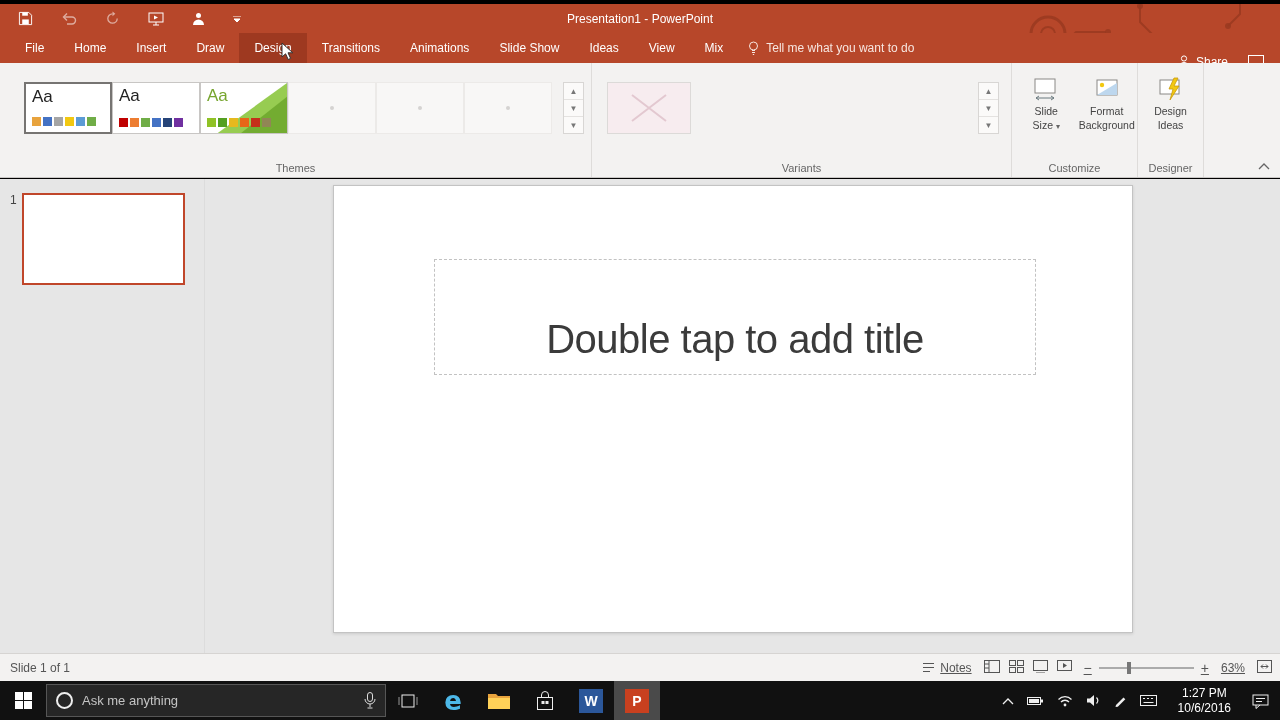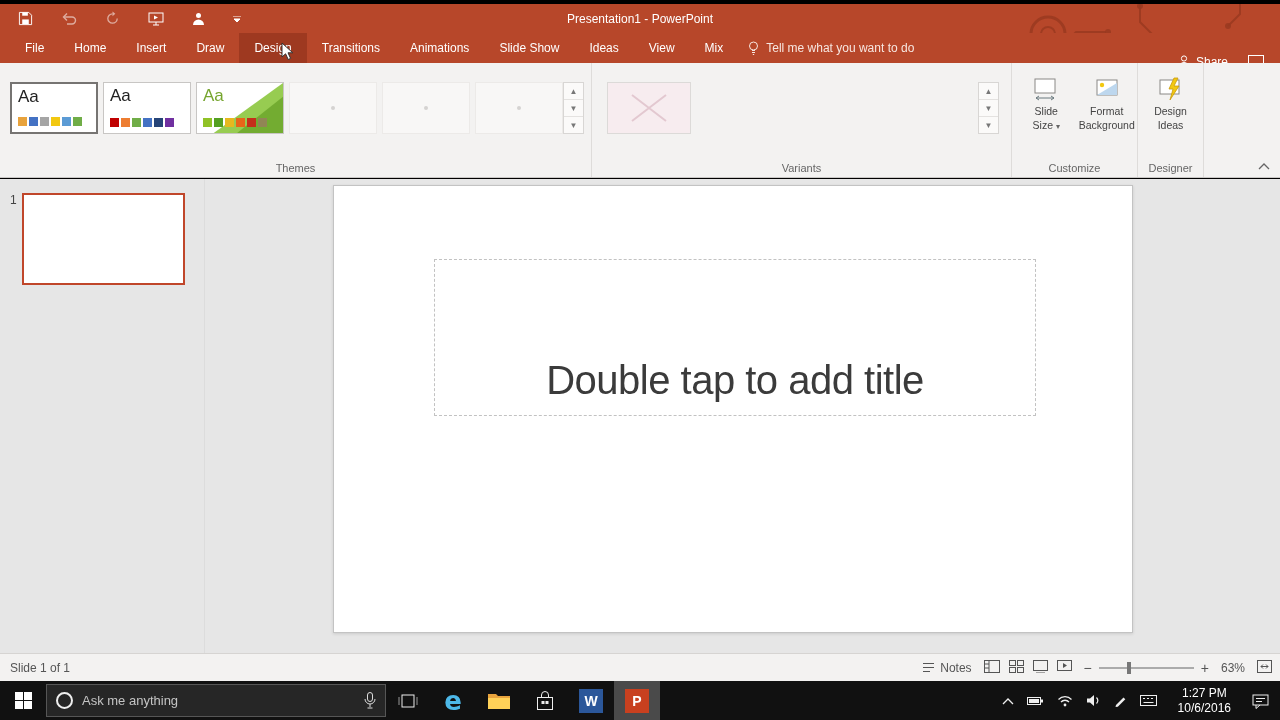--- a/index.html
+++ b/index.html
@@ -37,21 +37,21 @@
             background:var(--ribbon-bg,#F3F2F1); border-bottom:1px solid #C9C7C5; display:flex; z-index:1; }
   .rgroup { position:relative; height:100%; border-right:1px solid #DEDCDA; flex:none; }
   .glabel { position:absolute; bottom:3px; left:0; right:0; text-align:center;
             font-size:11px; color:#666; white-space:nowrap; }
   .g-themes { width:592px; }
   .g-variants { width:420px; }
   .g-customize { width:126px; display:flex; padding:8px 2px 4px 6px; gap:4px; }
   .g-designer { width:66px; display:flex; padding:8px 2px 0 4px; }
   .g-end { flex:1; border-right:none; }
 
-  .themes-gallery { display:flex; gap:5px; padding:19px 0 0 10px; }
+  .themes-gallery { display:flex; padding:19px 0 0 24px; }
   .theme-thumb { width:88px; height:52px; background:#fff; border:1px solid #C8C6C4;
                  position:relative; padding:4px 6px; overflow:hidden; flex:none; }
   .theme-thumb.selected { border:2px solid #767472; }
   .theme-thumb.faded { border:1px solid #ECEAE8; background:#F8F7F6; }
   .theme-thumb .aa { font-size:17px; line-height:1.1; position:relative; z-index:2; }
   .theme-thumb .swatches { position:absolute; left:6px; bottom:6px; display:flex; gap:2px; z-index:2; }
   .theme-thumb .swatches span { width:9px; height:9px; display:block; }
   .theme-thumb .facet-decor { position:absolute; inset:0; z-index:1; }
   .fade-dot { position:absolute; left:50%; top:50%; width:4px; height:4px; margin:-2px;
               background:#D5D3D1; border-radius:50%; }
@@ -75,29 +75,29 @@
                background:var(--workspace-bg,#E6E6E6); }
   .thumb-panel { position:absolute; left:0; top:0; width:205px; height:100%;
                  border-right:1px solid #DCDCDC; }
   .slide-num { position:absolute; left:10px; top:14px; font-size:12px; color:#444; }
   .slide-thumb { position:absolute; left:22px; top:14px; width:163px; height:92px;
                  background:#fff; border:2px solid var(--selected-slide-border,#C0462A); }
   .slide { position:absolute; left:333px; top:6px; width:800px; height:448px; background:#fff;
            border:1px solid #C3C3C3; box-shadow:0 1px 3px rgba(0,0,0,.12); }
   .ph { position:absolute; left:100px; width:602px; border:1px dashed #C2C2C2;
         display:flex; justify-content:center; color:#3B3B3B; }
-  .title-ph { top:73px; height:157px; align-items:flex-end; padding-bottom:12px;
+  .title-ph { top:73px; height:116px; align-items:flex-end; padding-bottom:12px;
               font-size:40px; letter-spacing:-.5px; }
   .subtitle-ph { top:236px; height:110px; align-items:flex-start; padding-top:6px; font-size:18px; }
 
   
   .statusbar { position:absolute; top:653px; left:0; right:0; height:28px; background:#F3F2F1;
                border-top:1px solid #D6D4D2; display:flex; align-items:center;
                font-size:12px; color:#555; padding:0 8px 0 10px; z-index:1; }
-  .sb-right { margin-left:auto; display:flex; align-items:center; gap:12px; }
+  .sb-right { margin-left:auto; display:flex; align-items:center; gap:12px;text-decoration:underline; }
   .sb-notes { display:flex; align-items:center; gap:5px; color:#555; font-size:12px; }
   .viewbtns { display:flex; align-items:center; gap:9px; }
   .zoomctl { display:flex; align-items:center; gap:7px; }
   .zoomctl .sign { font-size:14px; color:#555; line-height:1; }
   .ztrack { position:relative; width:95px; height:2px; background:#ABABAB; }
   .zthumb { position:absolute; left:30%; top:-5px; width:4px; height:12px; background:#777; }
 
   
   .taskbar { position:absolute; top:681px; left:0; right:0; height:39px;
              background:var(--taskbar-bg,#111111); display:flex; align-items:center; z-index:3; }

